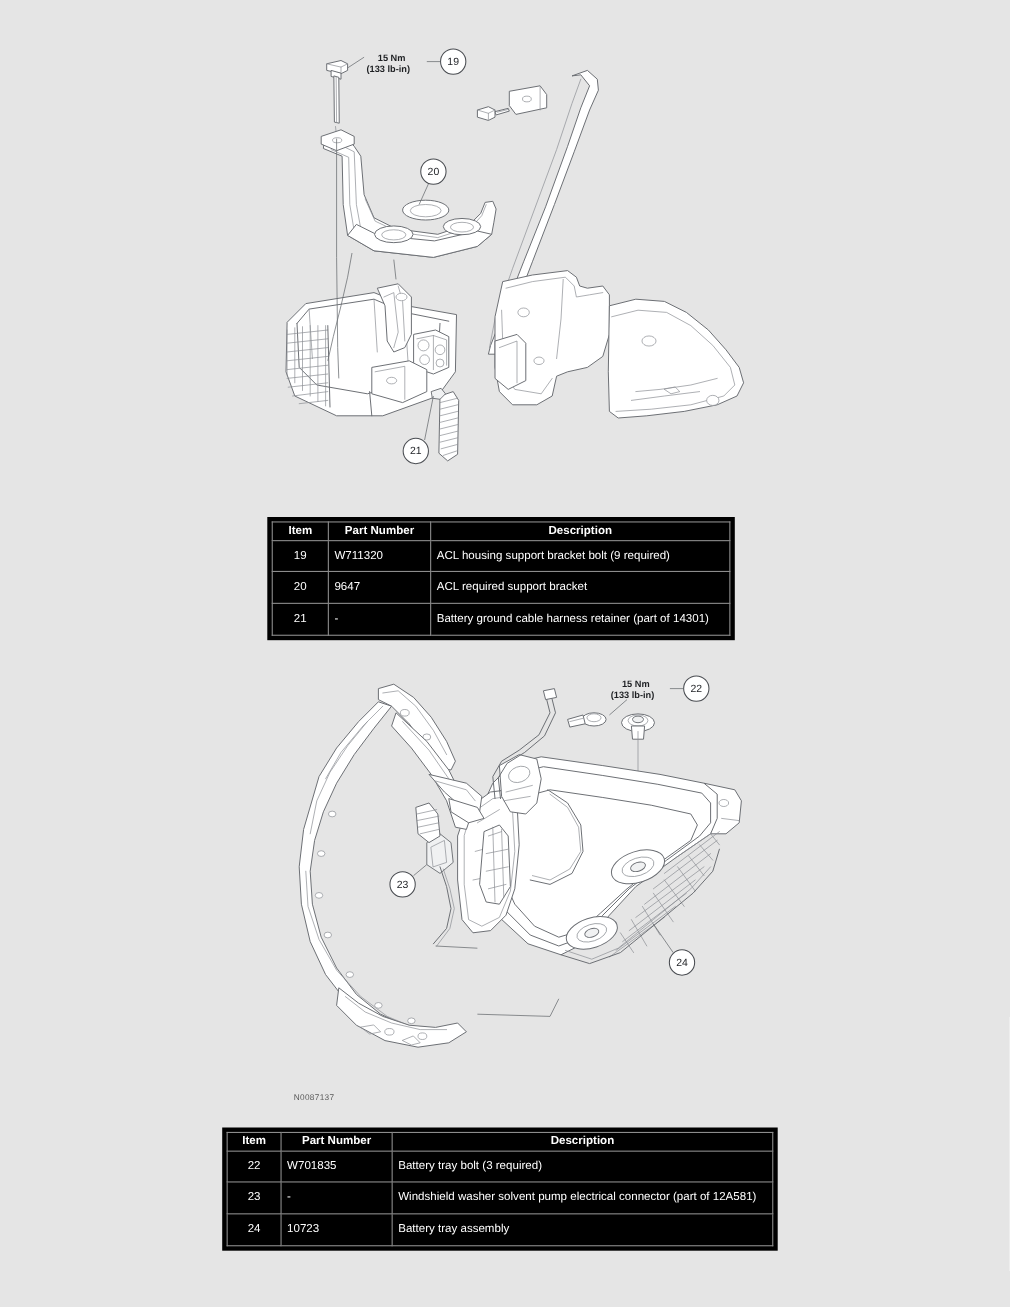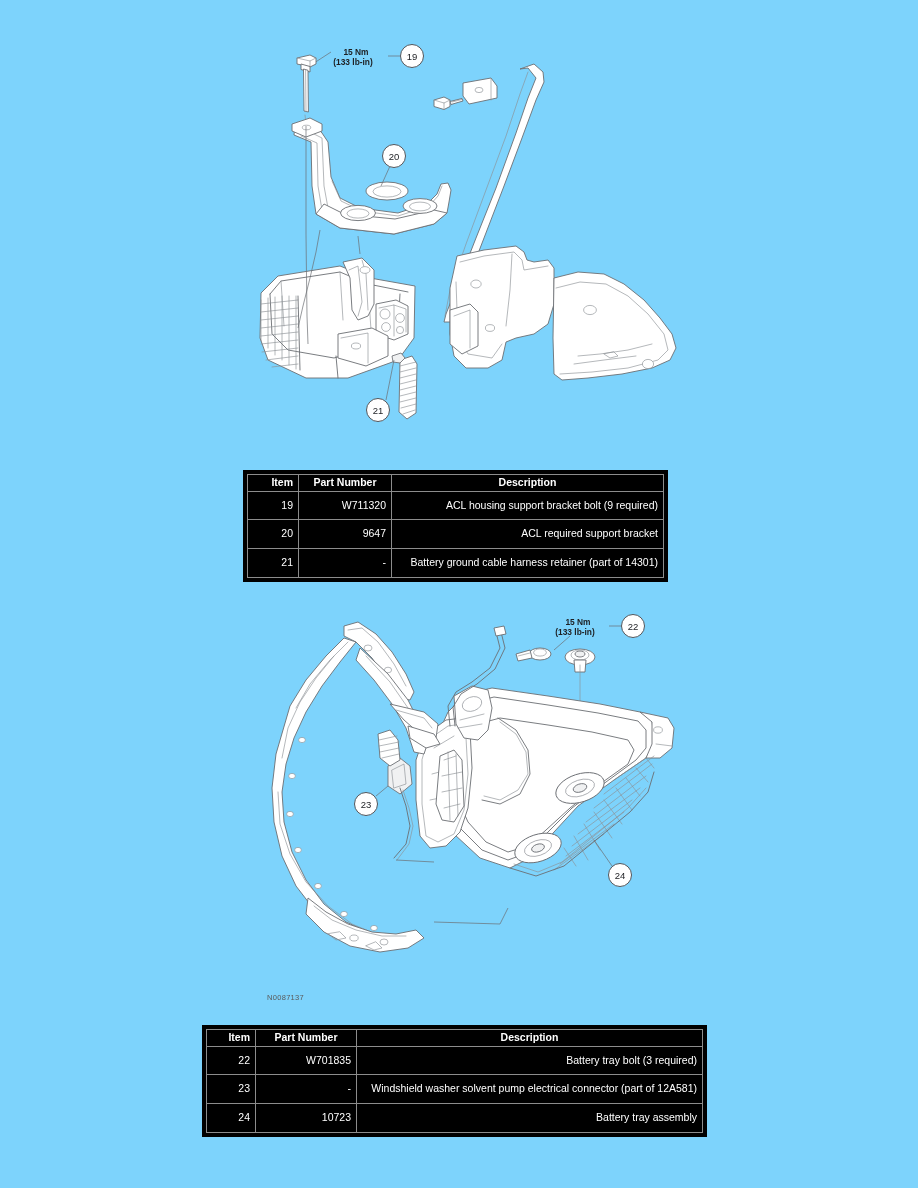--- a/index.html
+++ b/index.html
@@ -10,21 +10,21 @@
   body {
     width: 918px;
     height: 1188px;
     position: relative;
     font-family: "Liberation Sans", sans-serif;
     -webkit-font-smoothing: antialiased;
   }
   .page {
     position: absolute;
     inset: 0;
-    background: #7dd3fc;
+    background: #e5e5e5;
   }
 
   
   .figure {
     position: absolute;
   }
   #figure-1 { left: 248px; top: 38px; width: 430px; height: 400px; }
   #figure-2 { left: 248px; top: 608px; width: 460px; height: 382px; }
 
   .figure svg { display: block; overflow: visible; }
@@ -67,25 +67,25 @@
     padding: 2px 5px;
     background: #000000;
     overflow: hidden;
     white-space: nowrap;
   }
   table.parts th {
     font-weight: bold;
     text-align: center;
   }
   table.parts td {
-    text-align: right;
+    text-align: left;
     font-weight: normal;
   }
   table.parts td.col-item,
-  table.parts th.col-item { text-align: right; }
+  table.parts th.col-item { text-align: center; }
 
   
   #table-1 .col-item { width: 40px; }
   #table-1 .col-part { width: 82px; }
   
   #table-2 .col-item { width: 38px; }
   #table-2 .col-part { width: 90px; }
 
   
   .ln {

